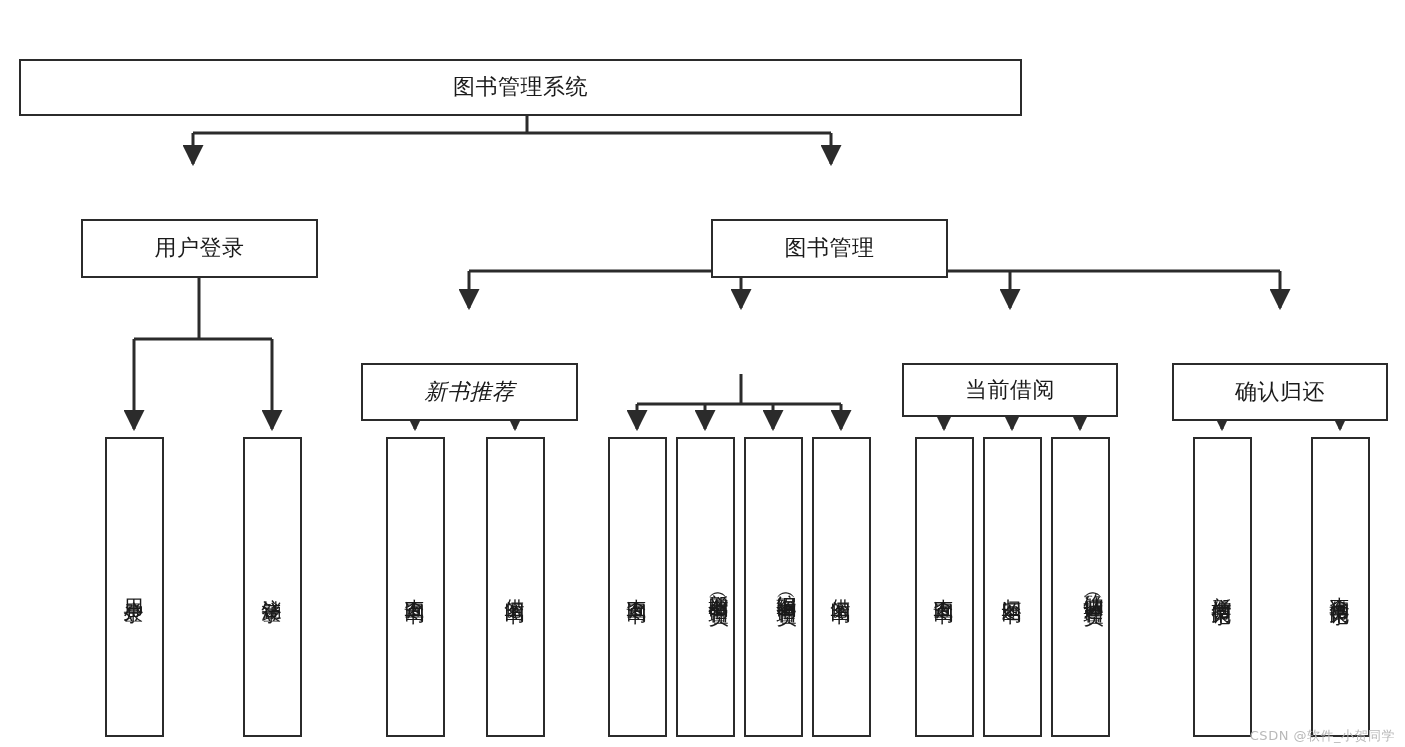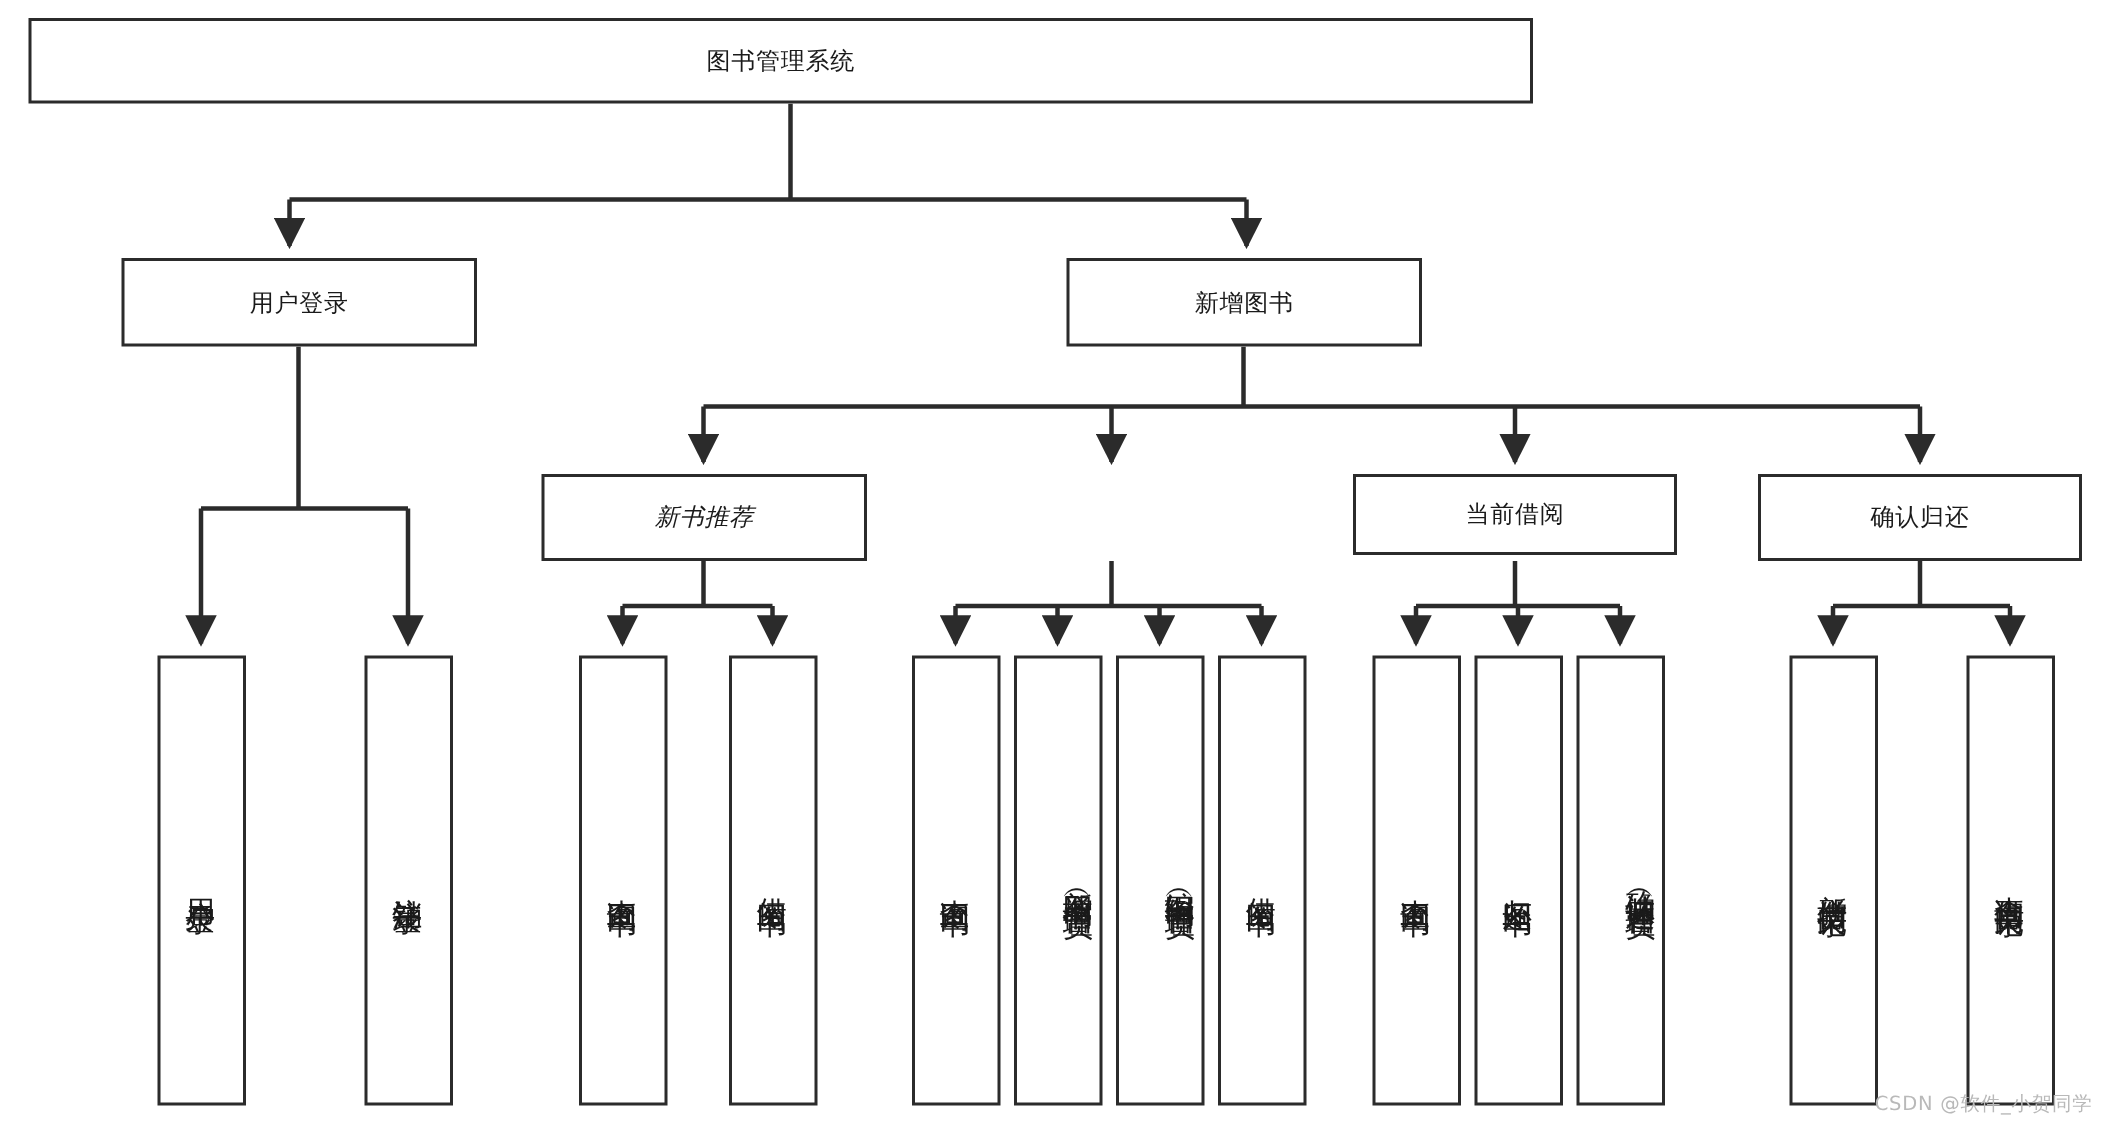--- a/index.html
+++ b/index.html
@@ -28,23 +28,24 @@
     position: absolute;
     box-sizing: border-box;
     background: #ffffff;
     border: 2px solid #2b2b2b;
     display: flex;
     align-items: center;
     justify-content: center;
     color: #1a1a1a;
   }
   .node-h {
-    font-size: 16px;
+    font-size: 22px;
     line-height: 1.2;
     letter-spacing: 0.5px;
+    margin-top: 47px;
   }
   .node-v {
     font-size: 20px;
     letter-spacing: 2px;
     writing-mode: vertical-rl;
     text-orientation: upright;
     align-items: flex-start;
     justify-content: center;
     padding-top: 6px;
     padding-bottom: 6px;
@@ -123,21 +124,21 @@
   </svg>
 
   <div class="node node-h" id="node-root" style="left: 19px; top: 12px; width: 1003px; height: 57px;">
     <span>图书管理系统</span>
   </div>
 
   <div class="node node-h" id="node-l2-0" style="left: 81px; top: 172px; width: 237px; height: 59px;">
     <span>用户登录</span>
   </div>
   <div class="node node-h" id="node-l2-1" style="left: 711px; top: 172px; width: 237px; height: 59px;">
-    <span>新增图书</span>
+    <span>图书管理</span>
   </div>
 
   <div class="node node-h" id="node-l3-0" style="left: 361px; top: 316px; width: 217px; height: 58px; font-style: italic;">
     <span>新书推荐</span>
   </div>
   <div class="node node-h" id="node-l3-2" style="left: 902px; top: 316px; width: 216px; height: 54px;">
     <span>当前借阅</span>
   </div>
   <div class="node node-h" id="node-l3-3" style="left: 1172px; top: 316px; width: 216px; height: 58px;">
     <span>确认归还</span>

